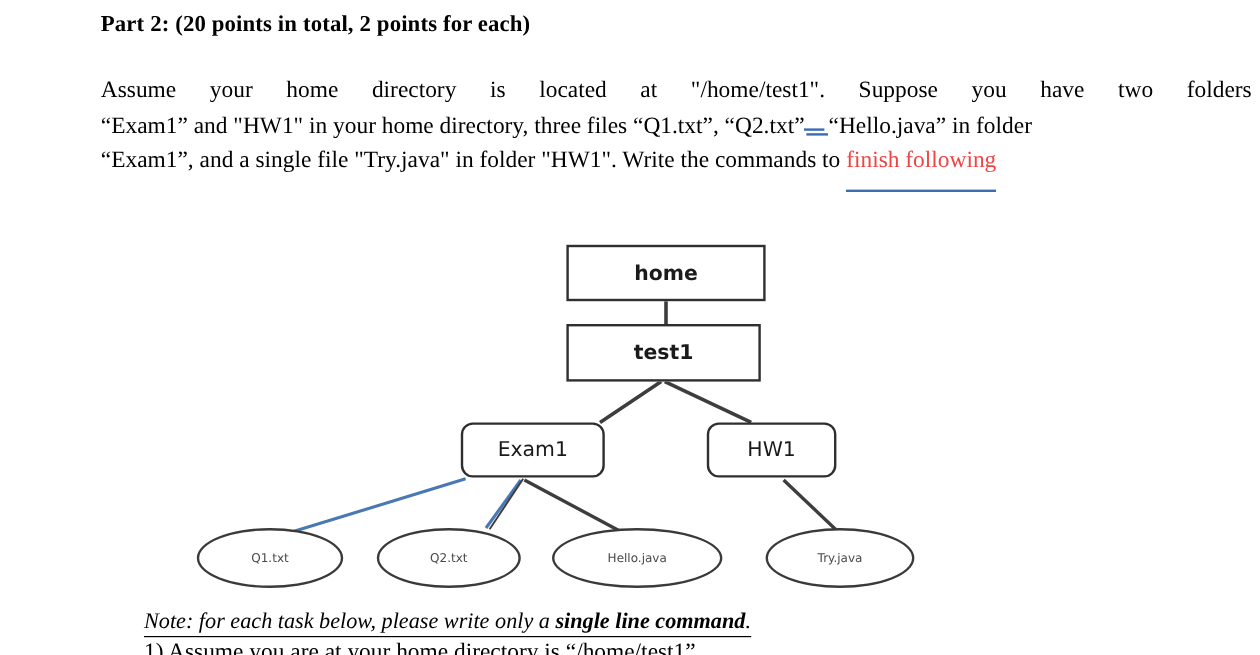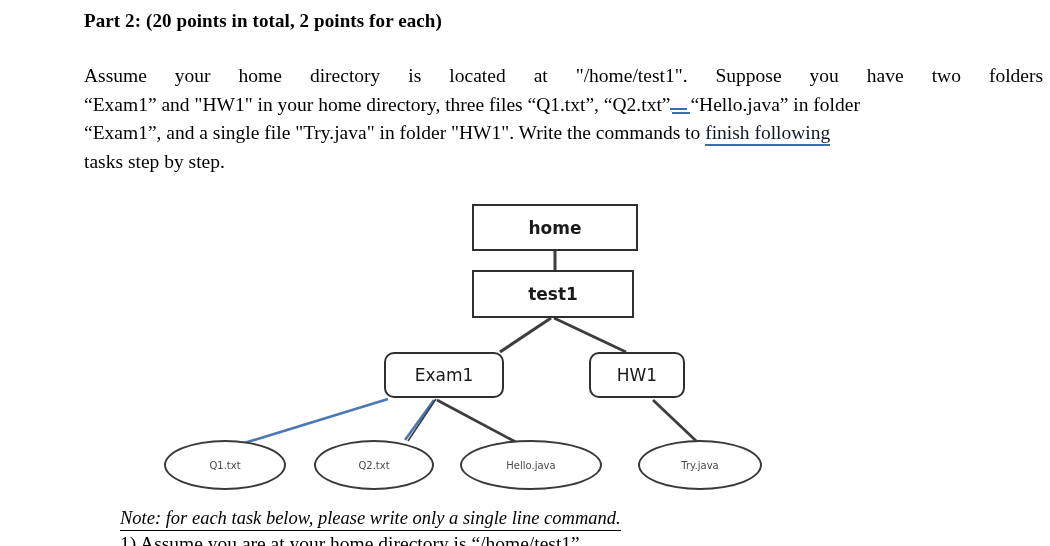--- a/index.html
+++ b/index.html
@@ -42,23 +42,23 @@
   }
   .body-text .line.justify {
     display: flex;
     justify-content: space-between;
     width: 100%;
     gap: 28px;
   }
   .body-text .line.justify > span { white-space: pre; }
 
   .blue-ul {
-    color: #0f172a;
+    color: #ef4444;
     border-bottom: 2px solid #3b6db5;
-    padding-bottom: 1px;
+    padding-bottom: 14px;
     text-decoration: none;
   }
   .blue-mark {
     display: inline-block;
     position: relative;
     width: 20px;
     height: 1em;
     vertical-align: baseline;
   }
   .blue-mark::before {
@@ -127,21 +127,21 @@
   .note {
     position: absolute;
     left: 120px;
     top: 508px;
     font-size: 18.5px;
     font-style: italic;
     white-space: nowrap;
     border-bottom: 1.5px solid #000000;
     padding-bottom: 1px;
   }
-  .note b { font-weight: normal; font-style: italic; }
+  .note b { font-weight: bold; font-style: italic; }
 
   .cut-line {
     position: absolute;
     left: 120px;
     top: 533px;
     font-size: 19.5px;
     white-space: nowrap;
     color: #000000;
   }
 </style>
@@ -165,21 +165,20 @@
     <span>have</span>
     <span>two</span>
     <span>folders</span>
     <span>named</span>
   </span>
 
   <span class="line"><span>“Exam1” and "HW1" in your home directory, three files “Q1.txt”, “Q2.txt”</span><span class="blue-mark"></span><span>“Hello.java” in folder</span></span>
 
   <span class="line"><span>“Exam1”, and a single file "Try.java" in folder "HW1". Write the commands to </span><span class="blue-ul">finish  following</span></span>
 
-  <span class="line">tasks step by step.</span>
 </div>
 
 <div class="diagram">
   <svg width="1050" height="546" xmlns="http://www.w3.org/2000/svg">
 
     <line x1="555" y1="251" x2="555" y2="270" stroke="#3d3d3d" stroke-width="3"></line>
 
     <line x1="551" y1="318" x2="500" y2="352" stroke="#3d3d3d" stroke-width="3"></line>
 
     <line x1="554" y1="318" x2="626" y2="352" stroke="#3d3d3d" stroke-width="3"></line>
@@ -200,21 +199,21 @@
 </div>
 
 <div class="node-box root" style="left:472px; top:270px; width:162px; height:48px;text-align:right;">
   <span>test1</span>
 </div>
 
 <div class="node-box folder" style="left:384px; top:352px; width:120px; height:46px;">
   <span>Exam1</span>
 </div>
 
-<div class="node-box folder" style="left:589px; top:352px; width:96px; height:46px;">
+<div class="node-box folder" style="left:589px; top:352px; width:108px; height:46px;">
   <span>HW1</span>
 </div>
 
 <div class="leaf" style="left:164px; top:440px; width:122px; height:50px;">
   <span>Q1.txt</span>
 </div>
 
 <div class="leaf" style="left:314px; top:440px; width:120px; height:50px;">
   <span>Q2.txt</span>
 </div>

